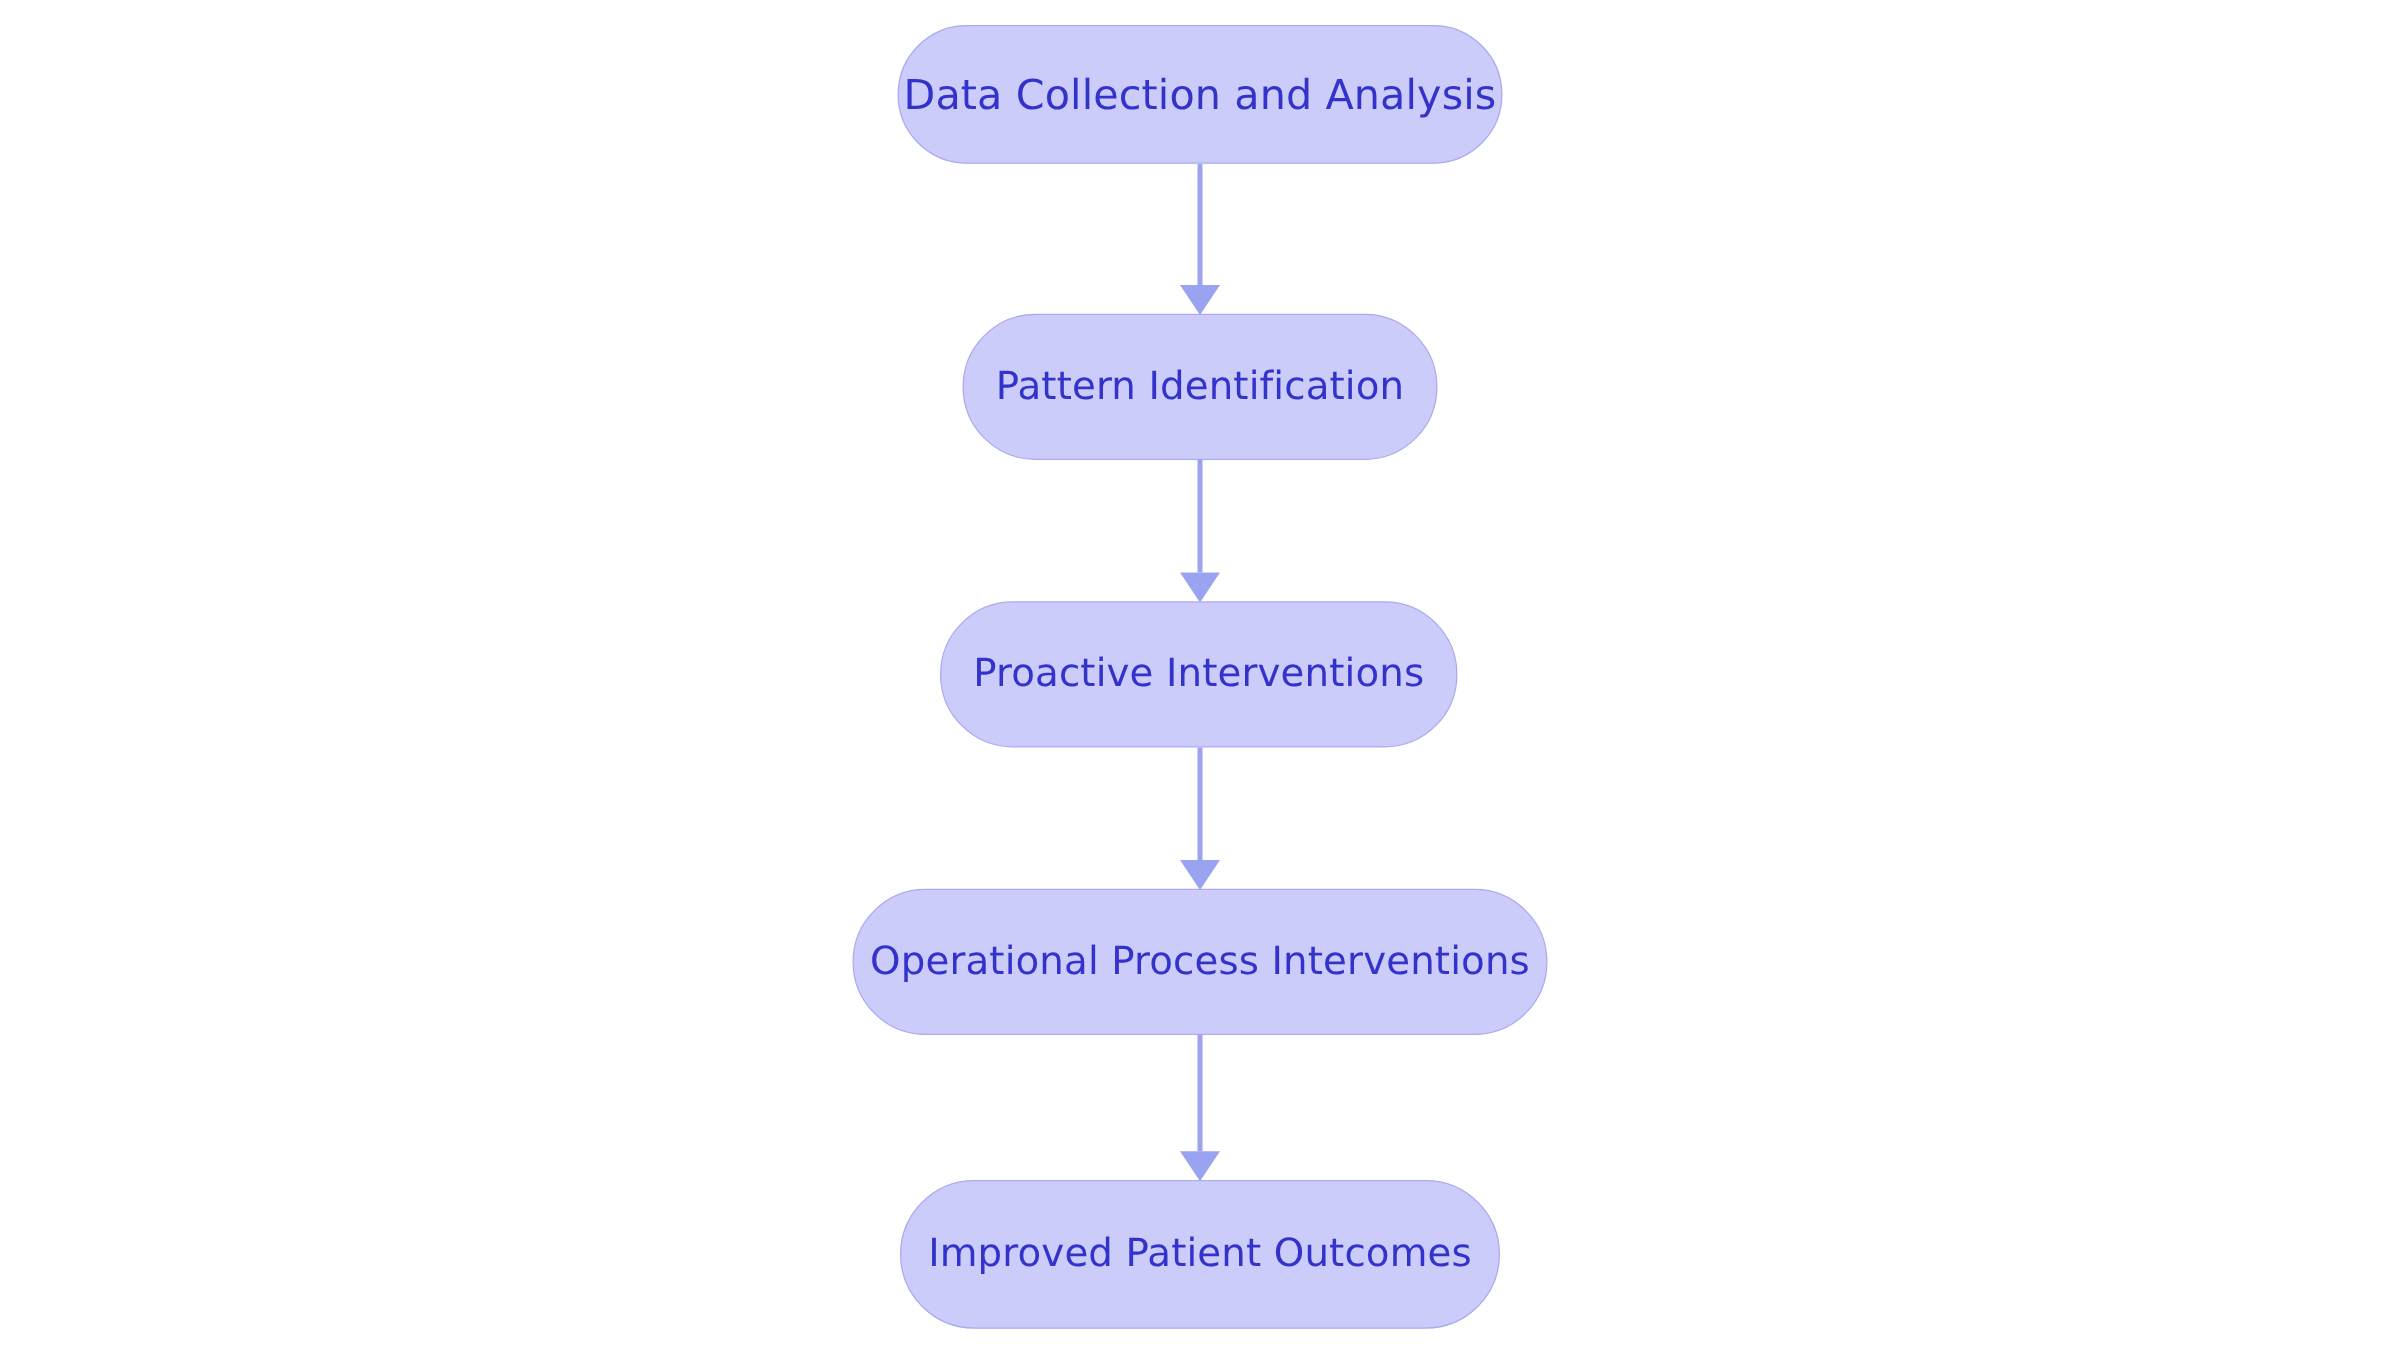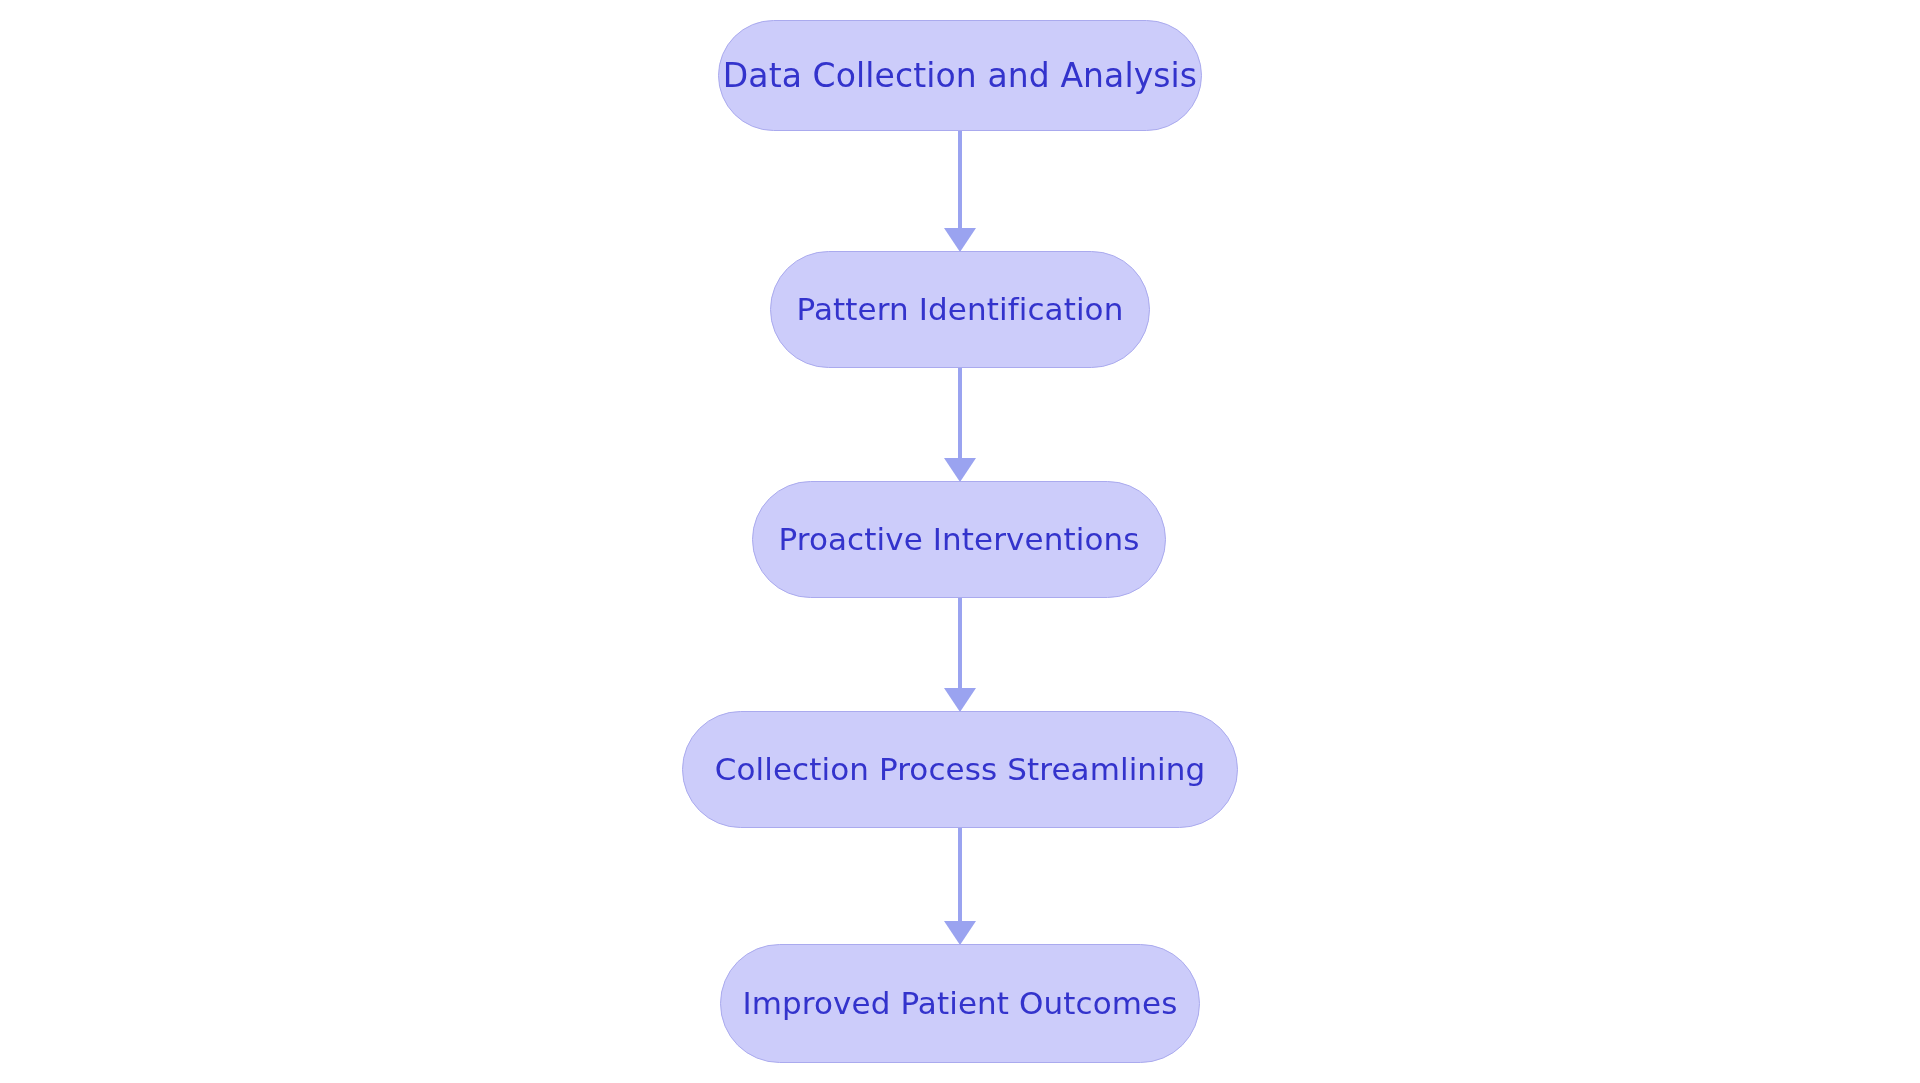--- a/index.html
+++ b/index.html
@@ -97,20 +97,20 @@
 
   <div class="node n2">
     <span class="node-label">Pattern Identification</span>
   </div>
 
   <div class="node n3">
     <span class="node-label">Proactive Interventions</span>
   </div>
 
   <div class="node n4">
-    <span class="node-label">Collection Process Streamlining</span>
+    <span class="node-label">Operational Process Interventions</span>
   </div>
 
   <div class="node n5">
     <span class="node-label">Improved Patient Outcomes</span>
   </div>
 
 </div>
 
 </body></html>

